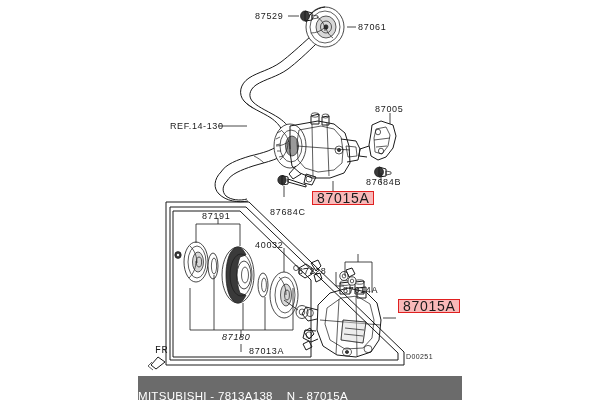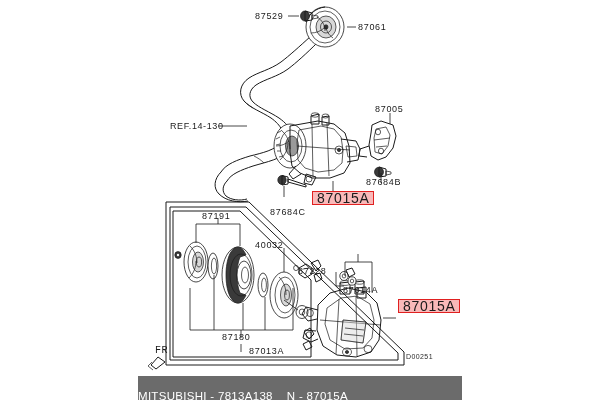--- a/index.html
+++ b/index.html
@@ -347,21 +347,21 @@
   <div class="lbl" style="left:366px; top:177px;">87684B</div>
 
   <div class="lbl" style="left:270px; top:207px;">87684C</div>
 
   <div class="hl" style="left:312px; top:191px;">87015A</div>
 
   <div class="lbl" style="left:202px; top:211px;">87191</div>
 
   <div class="lbl" style="left:255px; top:240px;">40032</div>
 
-  <div class="lbl" style="left:222px; top:332px;">87180</div>
+  <div class="lbl" style="left:222px; top:332px;font-style:italic;">87180</div>
 
   <div class="lbl" style="left:221px; top:346px;margin-left:28px;">87013A</div>
 
   <div class="lbl" style="left:343px; top:247px;margin-top:38px;">87014A</div>
 
   <div class="lbl" style="left:298px; top:266px;">87228</div>
 
   <div class="lbl fr" style="left:155px; top:346px;">FR</div>
 
   <div class="lbl dcode" style="left:406px; top:352px;">D00251</div>

